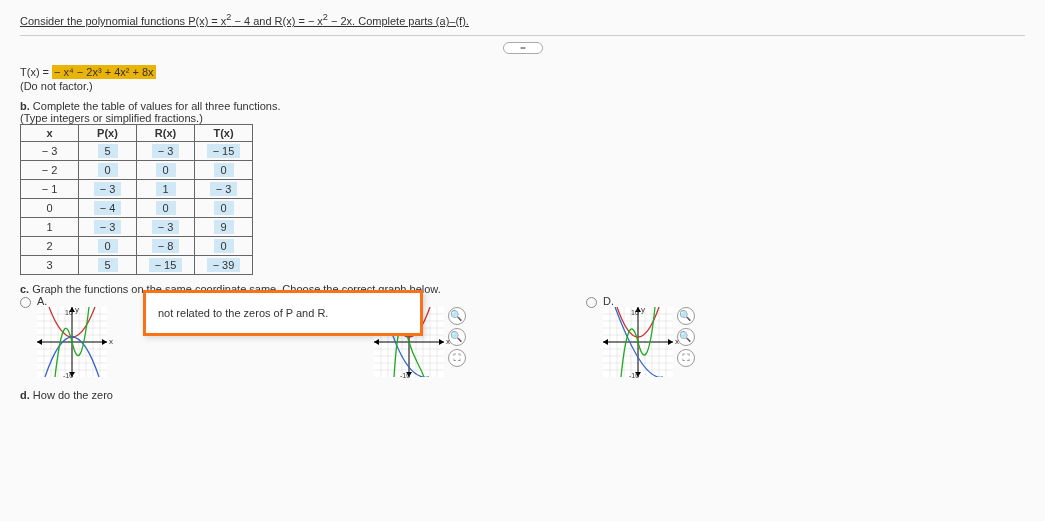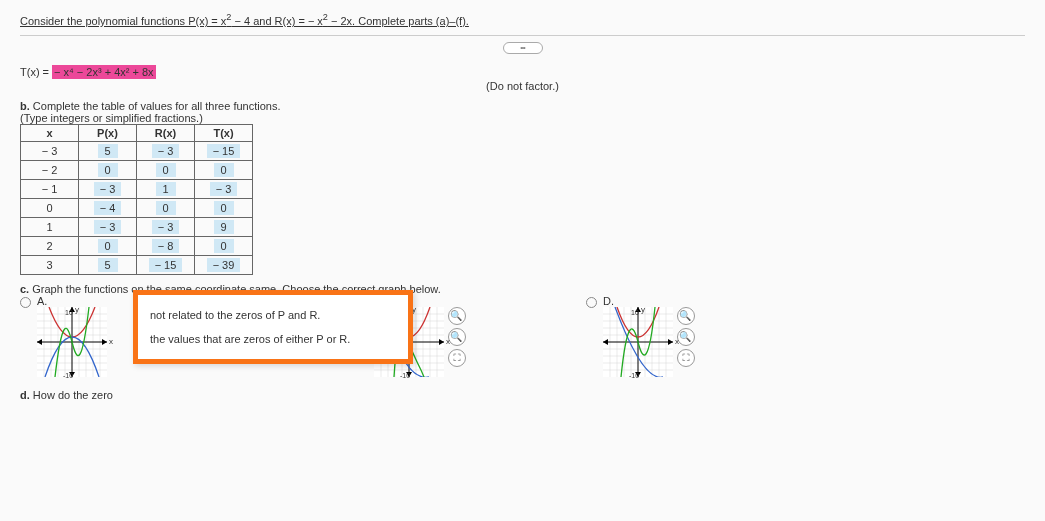--- a/index.html
+++ b/index.html
@@ -26,24 +26,24 @@
       background: #fff;
       display: flex;
       align-items: center;
       justify-content: center;
       font-size: 7px;
       color: #888;
       letter-spacing: -1px;
     }
     .tx-line { margin: 12px 0 2px 0; }
     .highlight {
-      background: #ec4899;
+      background: #eab308;
       padding: 1px 2px;
     }
-    .note { margin-bottom: 8px; text-align: center; }
+    .note { margin-bottom: 8px; }
     .part-b { margin: 6px 0 2px 0; font-weight: bold; }
     .hint { margin-bottom: 0; }
     table.values {
       border-collapse: collapse;
       margin: 0 0 8px 0;
     }
     table.values th, table.values td {
       border: 1px solid #666;
       padding: 2px 8px;
       text-align: center;
@@ -95,25 +95,25 @@
       border-radius: 50%;
       background: #fff;
       display: flex;
       align-items: center;
       justify-content: center;
       font-size: 10px;
       color: #555;
     }
     .dropdown-popup {
       position: absolute;
-      left: 113px;
+      left: 123px;
       top: -5px;
       width: 280px;
       background: #fff;
-      border: 5px solid #f97316;
+      border: 3px solid #f97316;
       box-shadow: 2px 2px 6px rgba(0,0,0,0.15);
       padding: 8px 4px;
       z-index: 10;
     }
     .dropdown-popup .opt {
       padding: 6px 8px;
       font-size: 11px;
     }
     .part-d {
       margin-top: 12px;
@@ -258,21 +258,20 @@
             <path d="M 12 0 Q 35 60 58 0" stroke="#c33" stroke-width="1.3" fill="none"></path>
             <path d="M 8 70 Q 35 -10 62 70" stroke="#36c" stroke-width="1.3" fill="none"></path>
             <path d="M 18 70 C 25 10, 30 15, 35 35 C 40 55, 45 60, 52 0" stroke="#2a2" stroke-width="1.3" fill="none"></path>
           </svg>
         </div>
       </div>
     </div>
 
     <div class="dropdown-popup">
       <div class="opt">not related to the zeros of P and R.</div>
-      <div class="opt">the values that are zeros of either P or R.</div>
     </div>
   </div>
 
   <div class="choice choice-c">
     <div class="radio"></div>
     <div>
       <div>C.</div>
       <div class="graph-wrap">
         <div class="graph">
           <span class="axis-label-y">y</span>

